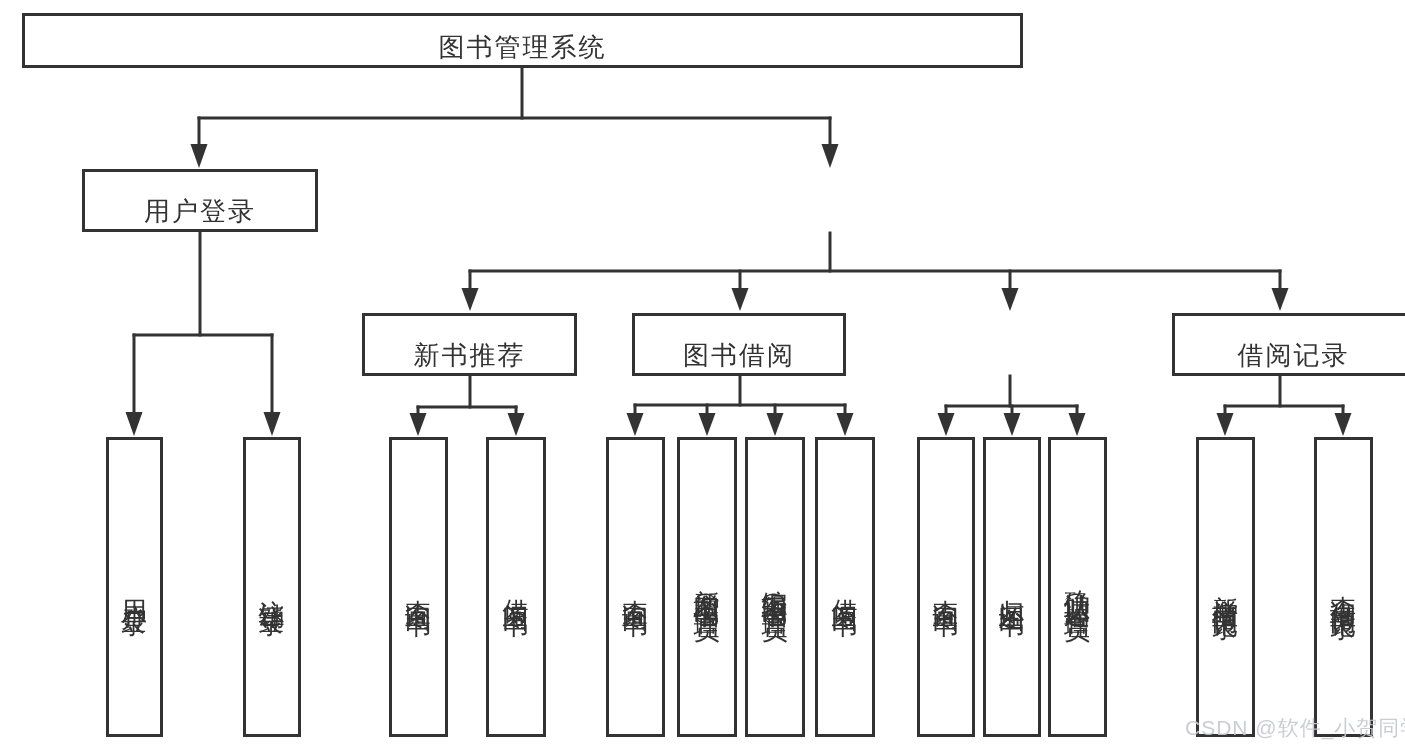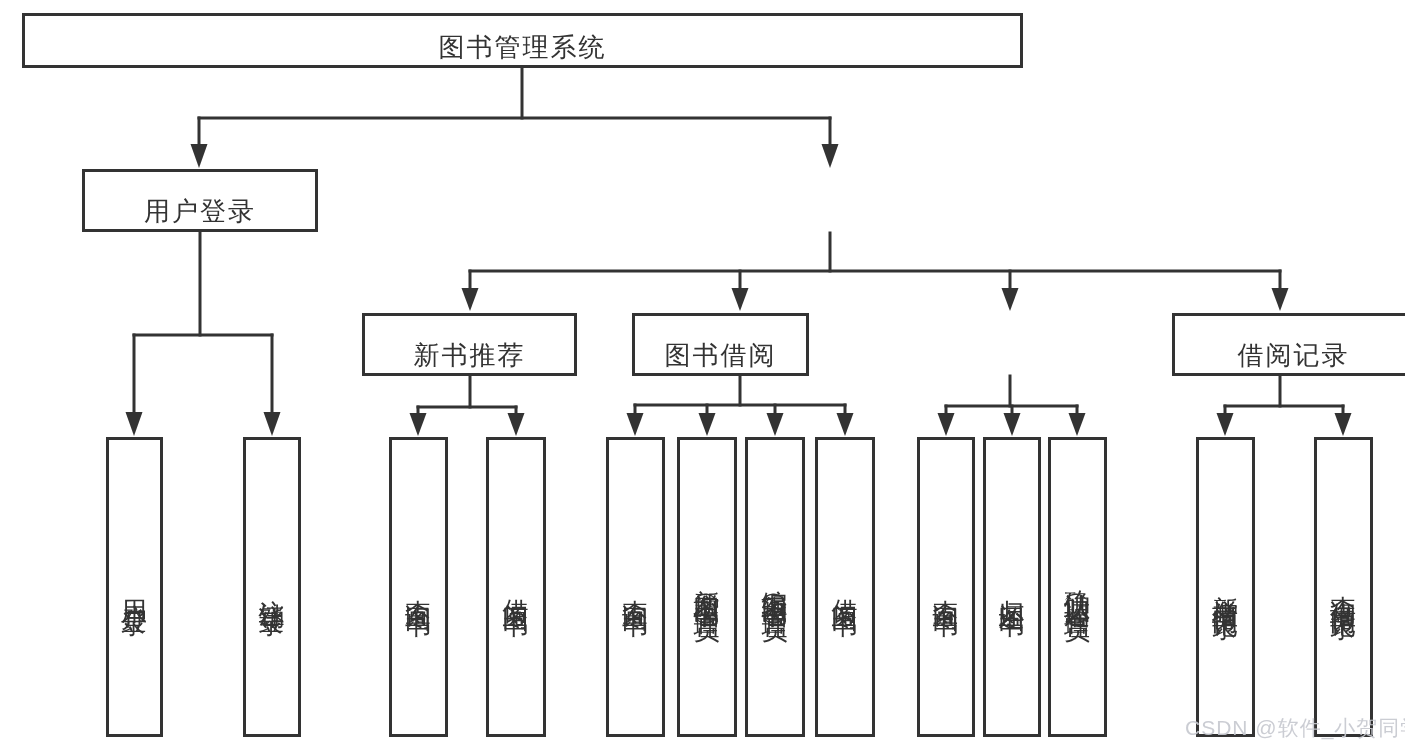--- a/index.html
+++ b/index.html
@@ -119,21 +119,21 @@
     <span>图书管理系统</span>
   </div>
 
   <div class="hbox" style="left:82px;top:169px;width:236px;height:63px">
     <span>用户登录</span>
   </div>
 
   <div class="hbox" style="left:362px;top:313px;width:215px;height:63px">
     <span>新书推荐</span>
   </div>
-  <div class="hbox" style="left:632px;top:313px;width:177px;height:63px">
+  <div class="hbox" style="left:632px;top:313px;width:214px;height:63px">
     <span>图书借阅</span>
   </div>
   <div class="hbox" style="left:1172px;top:313px;width:243px;height:63px">
     <span>借阅记录</span>
   </div>
 
   <div class="vbox" style="left:106px;width:57px">
     <span class="vtext">用户登录</span>
   </div>
   <div class="vbox" style="left:243px;width:58px">

